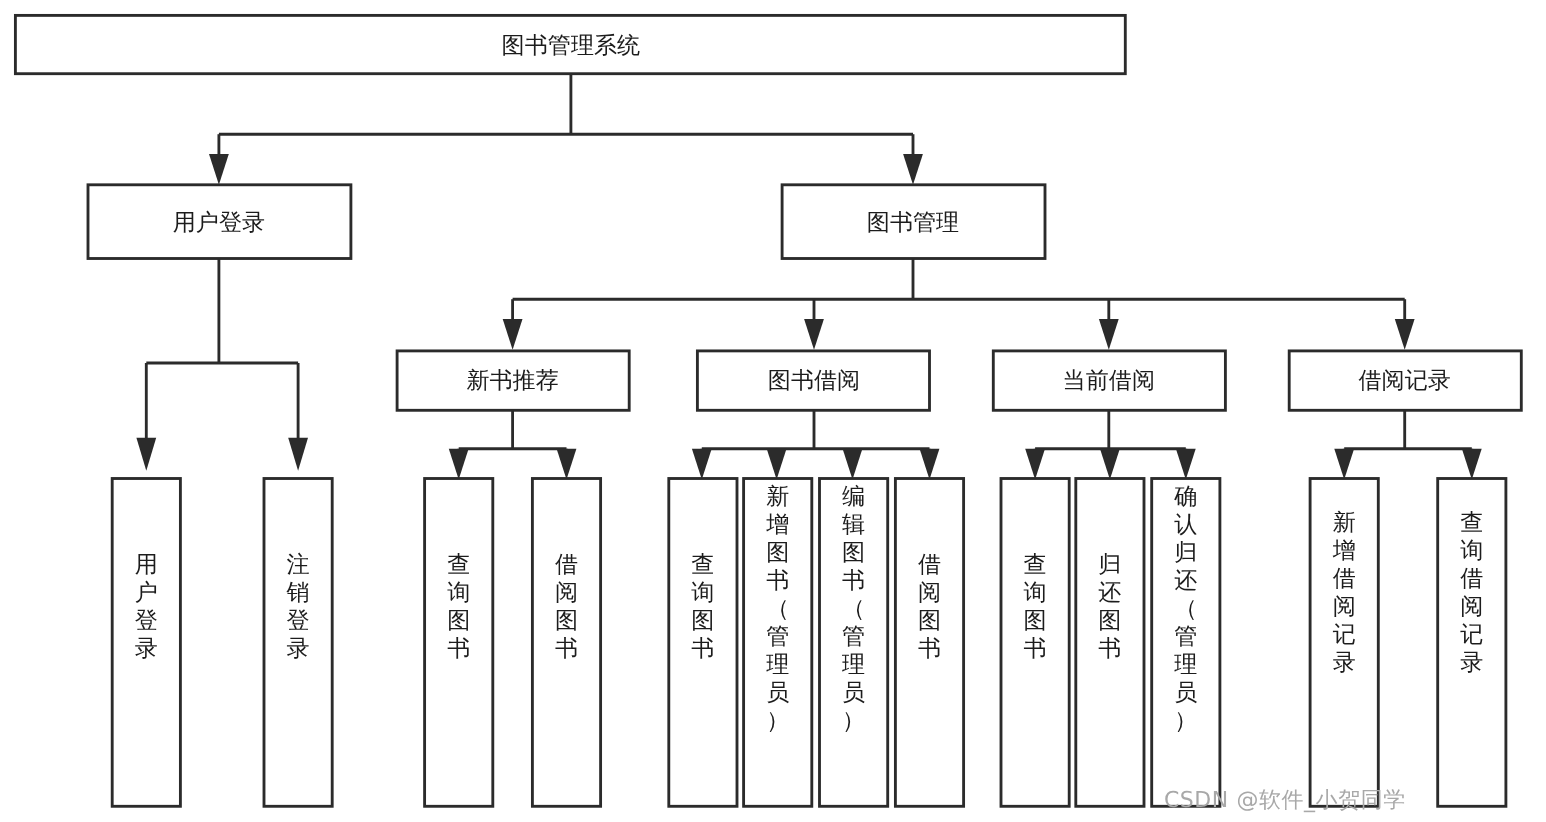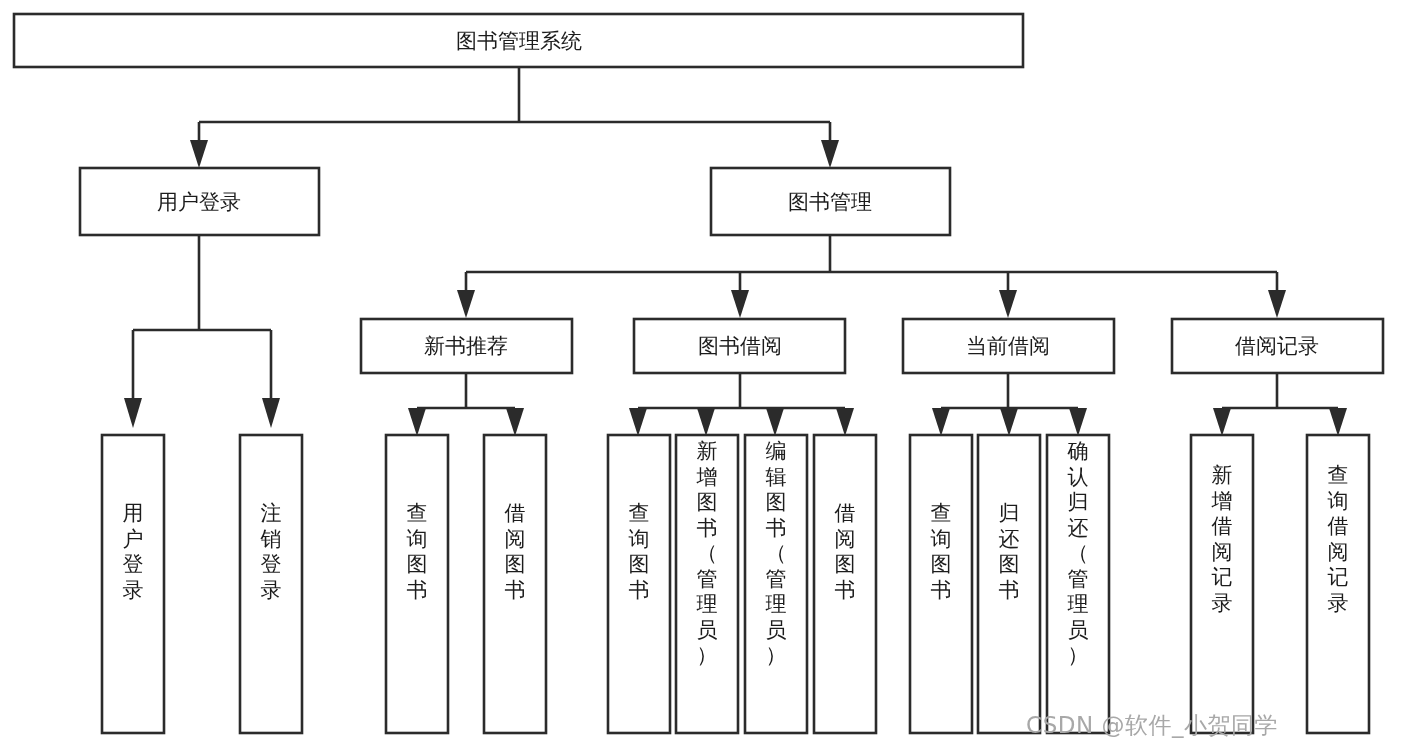--- a/index.html
+++ b/index.html
@@ -52,21 +52,21 @@
     font-family: "DejaVu Sans", "Liberation Sans", sans-serif;
     font-size: 21px;
     fill: #1c1c1c;
     text-anchor: middle;
   }
   .watermark {
     position: absolute;
     right: 10px;
     bottom: 6px;
     font-family: "DejaVu Sans", "Liberation Sans", sans-serif;
-    font-size: 23px;
+    font-size: 20px;
     color: #a8a8a8;
     letter-spacing: 0.5px;
     white-space: nowrap;
     user-select: none;
   }
 </style>
 </head>
 <body>
 
 <div id="diagram-root">

